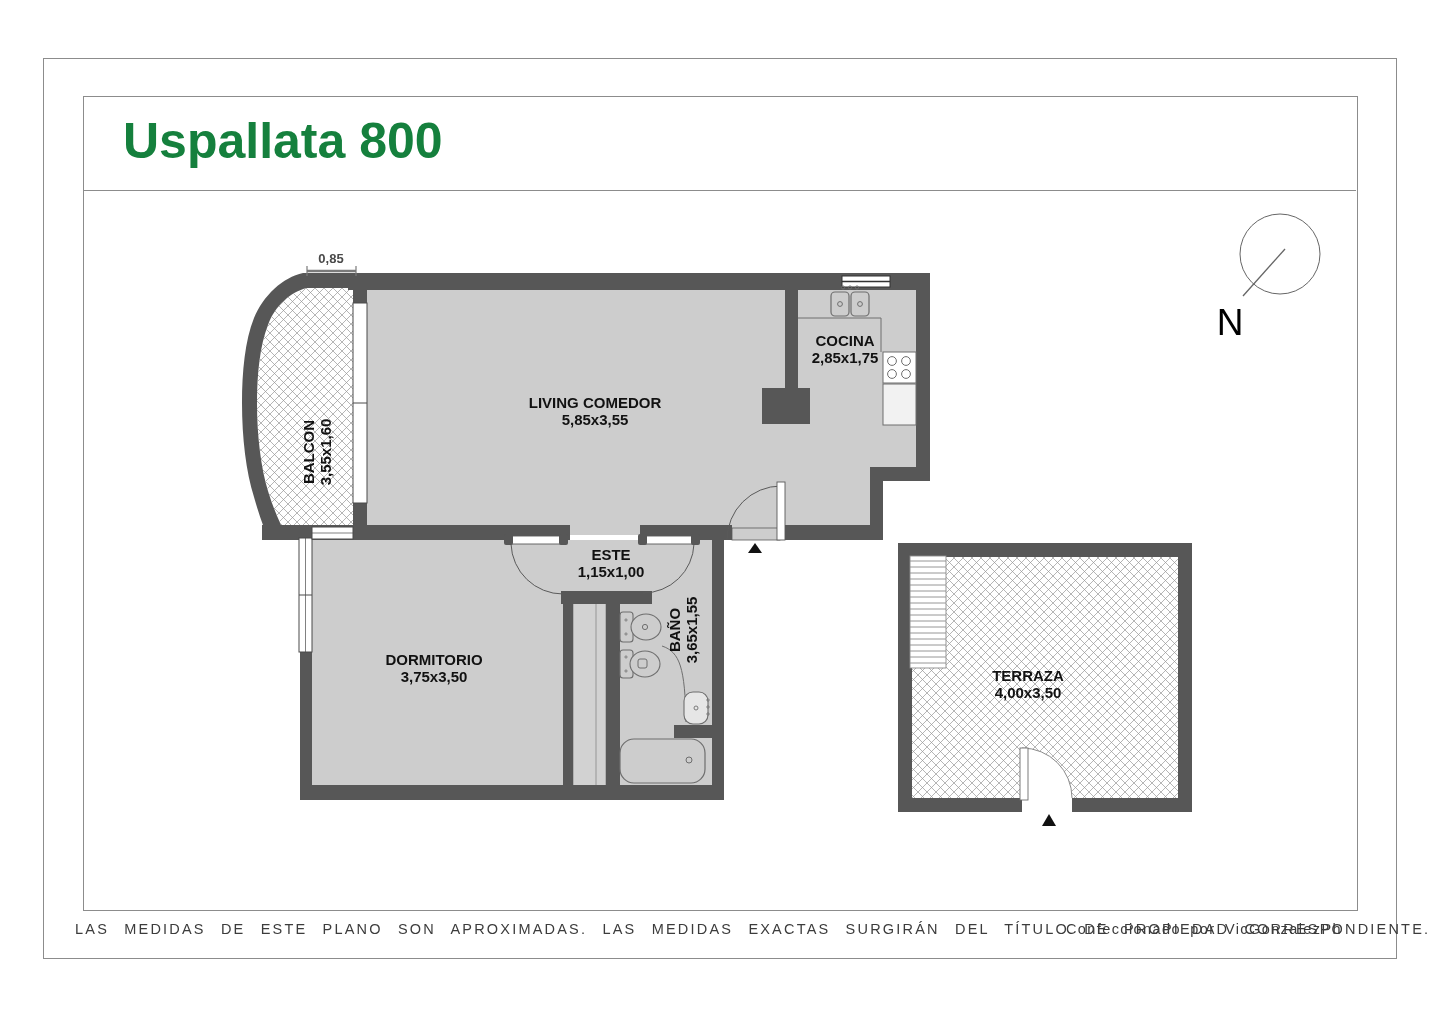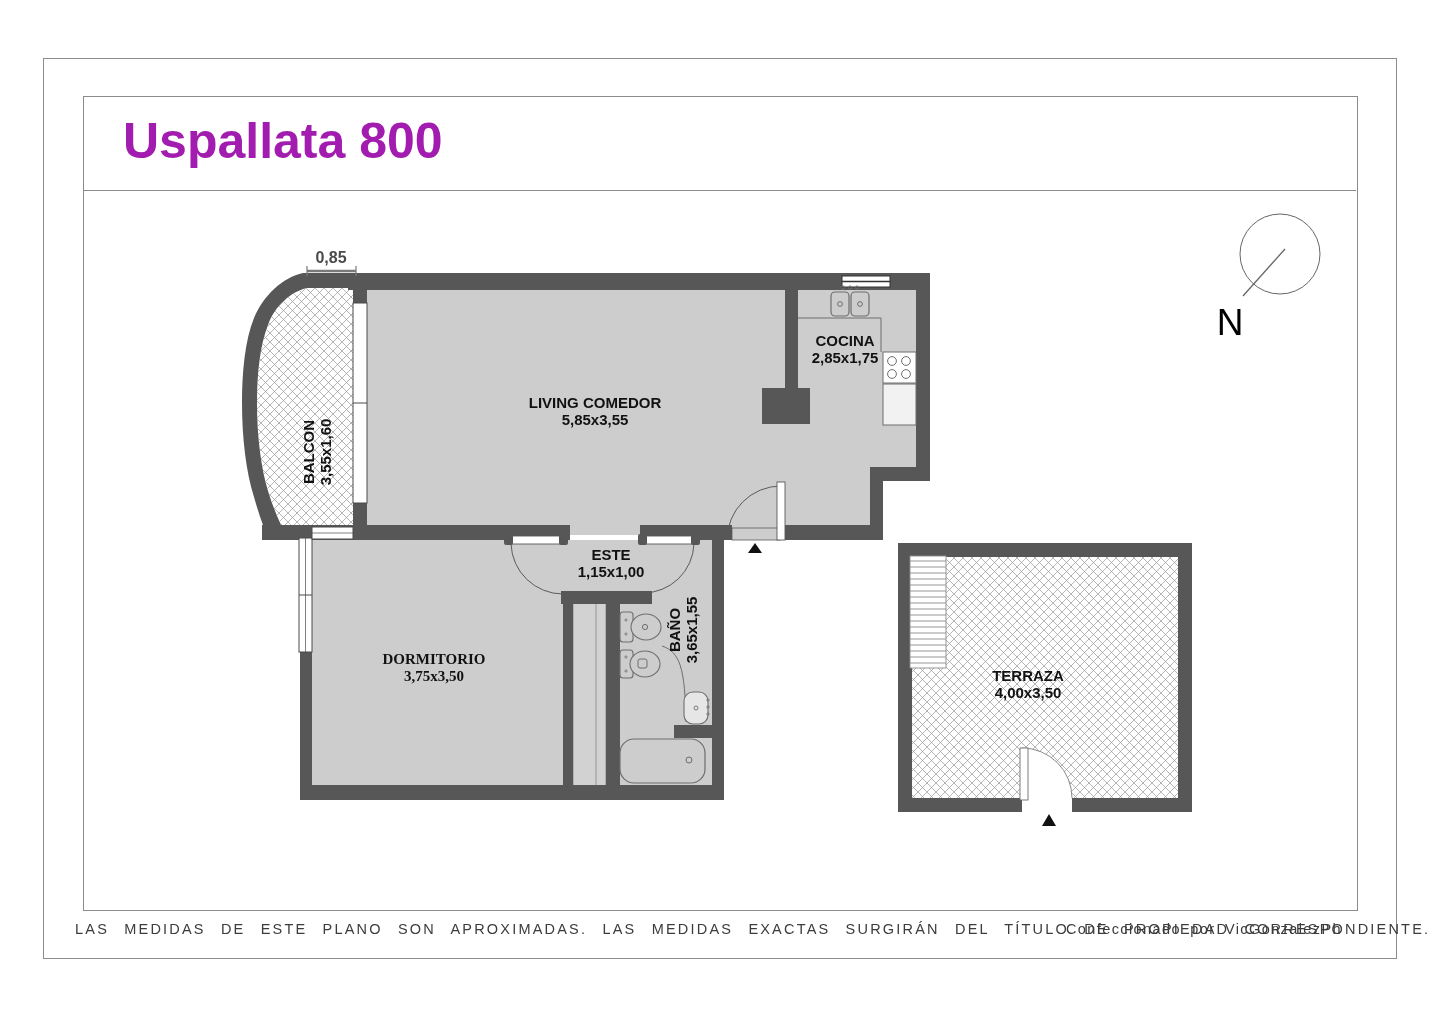--- a/index.html
+++ b/index.html
@@ -6,30 +6,30 @@
   body{
     width:1440px;height:1019px;position:relative;background:#ffffff;
     font-family:"Liberation Sans","DejaVu Sans",sans-serif;overflow:hidden;
   }
   .frame{position:absolute;border:1px solid #8c8c8c;background:transparent;}
   #outer-frame{left:43px;top:58px;width:1352px;height:899px;}
   #inner-frame{left:83px;top:96px;width:1273px;height:813px;}
   #title-divider{position:absolute;left:84px;top:190px;width:1272px;height:1px;background:#8c8c8c;}
   #plan-title{
     position:absolute;left:123px;top:112px;font-size:50px;font-weight:bold;
-    color:#a21caf;letter-spacing:0px;white-space:nowrap;
+    color:#15803d;letter-spacing:0px;white-space:nowrap;
   }
   svg.plan{position:absolute;left:0;top:0;}
   .room-label{
     position:absolute;transform:translate(-50%,-50%);text-align:center;
     font-size:15px;font-weight:bold;color:#111;line-height:17px;white-space:nowrap;
   }
   .room-label.rot{transform:translate(-50%,-50%) rotate(-90deg);}
   #dim-label{
-    position:absolute;transform:translate(-50%,-50%);font-size:16px;font-weight:bold;
+    position:absolute;transform:translate(-50%,-50%);font-size:13px;font-weight:bold;
     color:#4a4a4a;white-space:nowrap;
   }
   #north-label{
     position:absolute;transform:translate(-50%,-50%);font-size:37px;font-weight:400;
     color:#000;
   }
   .footer-text{
     position:absolute;top:921px;font-size:14.5px;color:#3c3c3c;
     letter-spacing:2.2px;word-spacing:9px;white-space:nowrap;
   }
@@ -216,21 +216,21 @@
   <div>2,85x1,75</div>
 </div>
 <div class="room-label" style="left:611px;top:563px;">
   <div>ESTE</div>
   <div>1,15x1,00</div>
 </div>
 <div class="room-label rot" style="left:683px;top:630px;">
   <div>BAÑO</div>
   <div>3,65x1,55</div>
 </div>
-<div class="room-label" style="left:434px;top:668px;font-family:Liberation Serif, serif;">
+<div class="room-label" style="left:434px;top:668px;">
   <div>DORMITORIO</div>
   <div>3,75x3,50</div>
 </div>
 <div class="room-label" style="left:1028px;top:684px;">
   <div>TERRAZA</div>
   <div>4,00x3,50</div>
 </div>
 
 <div id="dim-label" style="left:331px;top:258px;">0,85</div>
 

